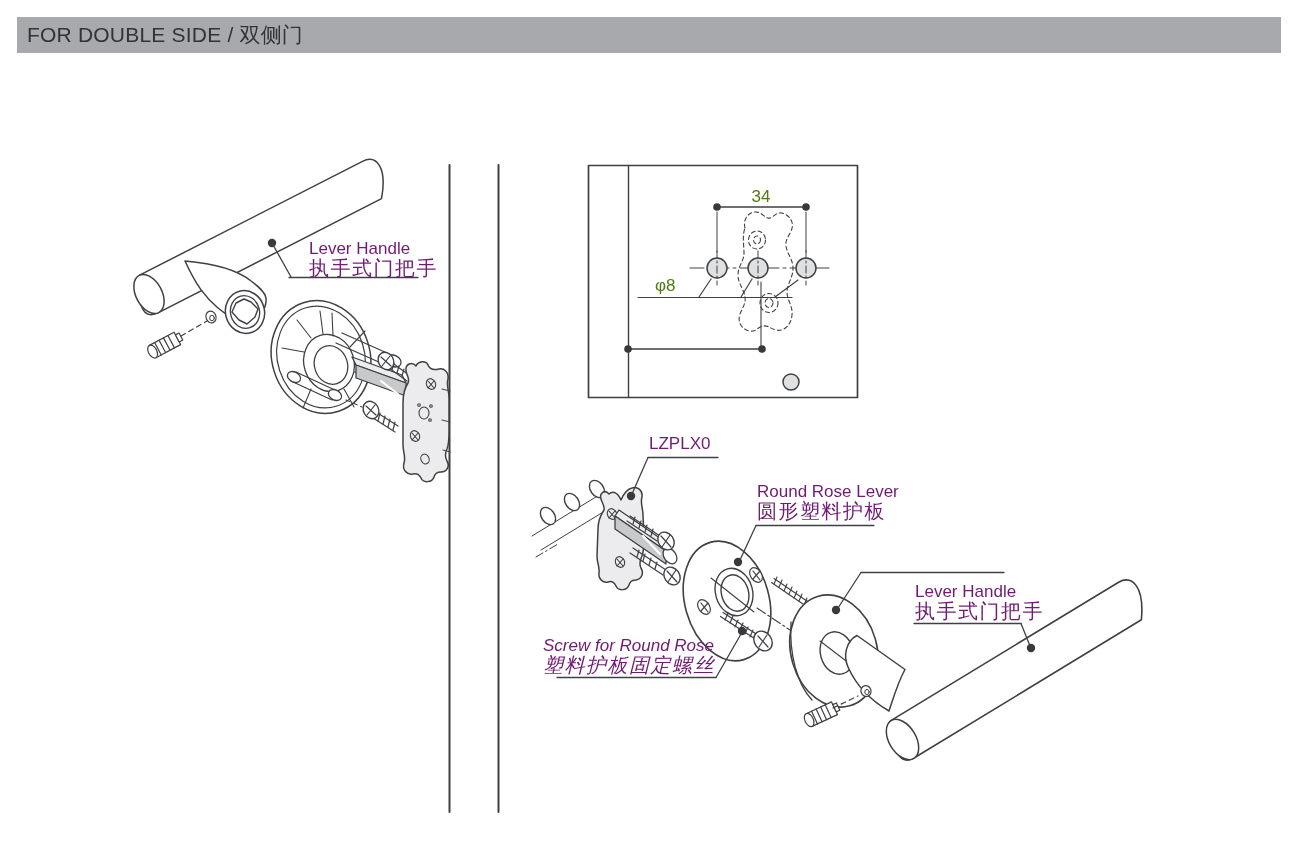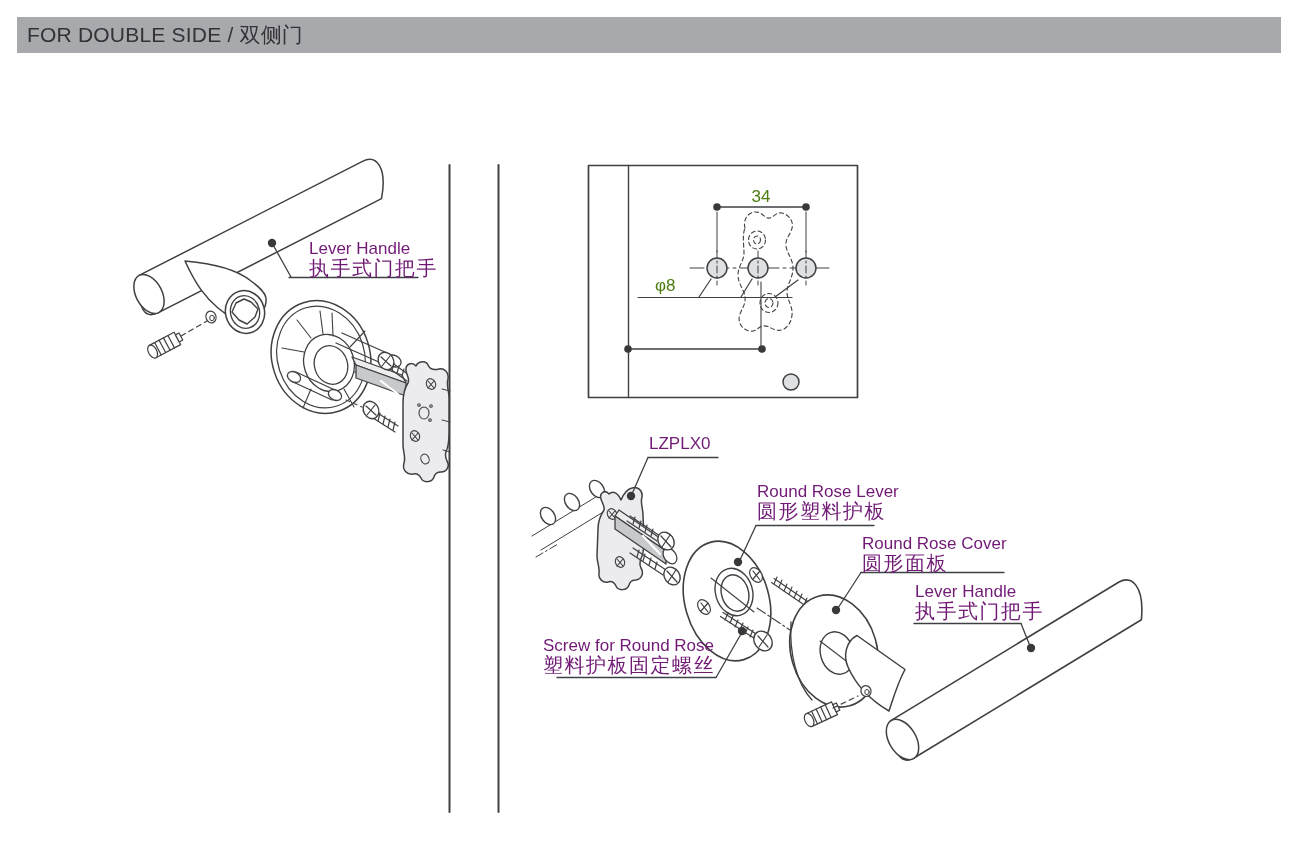--- a/index.html
+++ b/index.html
@@ -7,21 +7,21 @@
        font-family:"Liberation Sans", sans-serif;color:#323237;}
   .stage{position:absolute;inset:0;}
   
   .hdr{position:absolute;left:17px;top:17px;width:1264px;height:36px;
        background:#a8a9ad;display:flex;align-items:center;justify-content:space-between;
        padding:0 10px;box-sizing:border-box;z-index:3;}
   .hdr span{font-size:21px;font-weight:500;color:#323237;letter-spacing:.2px;white-space:nowrap;}
   
   .lbl{position:absolute;z-index:2;font-size:17px;color:#701a75;line-height:19px;white-space:nowrap;}
   .lbl .zh{font-size:20px;letter-spacing:1.5px;margin-top:1px;}
-  .lbl.right{text-align:left;}
+  .lbl.right{text-align:left;font-style:italic;}
   .dim{position:absolute;z-index:2;font-size:17px;color:#4d7c0f;white-space:nowrap;}
   svg{position:absolute;left:0;top:0;z-index:1;}
   .art{stroke:#3f4043;fill:none;stroke-linecap:round;stroke-linejoin:round;}
 </style>
 </head>
 <body>
 
 <div class="stage">
 
   <div class="hdr">
@@ -36,24 +36,20 @@
   <div class="dim" style="left:746px;top:187px;width:30px;text-align:center;">34</div>
   <div class="dim" style="left:655px;top:276px;">φ8</div>
 
   <div class="lbl" style="left:649px;top:434px;">LZPLX0</div>
 
   <div class="lbl" style="left:757px;top:482px;">
     <div>Round Rose Lever</div>
     <div class="zh">圆形塑料护板</div>
   </div>
 
-  <div class="lbl" style="left:862px;top:534px;">
-    <div>Round Rose Cover</div>
-    <div class="zh">圆形面板</div>
-  </div>
 
   <div class="lbl" style="left:915px;top:582px;">
     <div>Lever Handle</div>
     <div class="zh">执手式门把手</div>
   </div>
 
   <div class="lbl right" style="left:543px;top:636px;width:162px;">
     <div>Screw for Round Rose</div>
     <div class="zh">塑料护板固定螺丝</div>
   </div>

